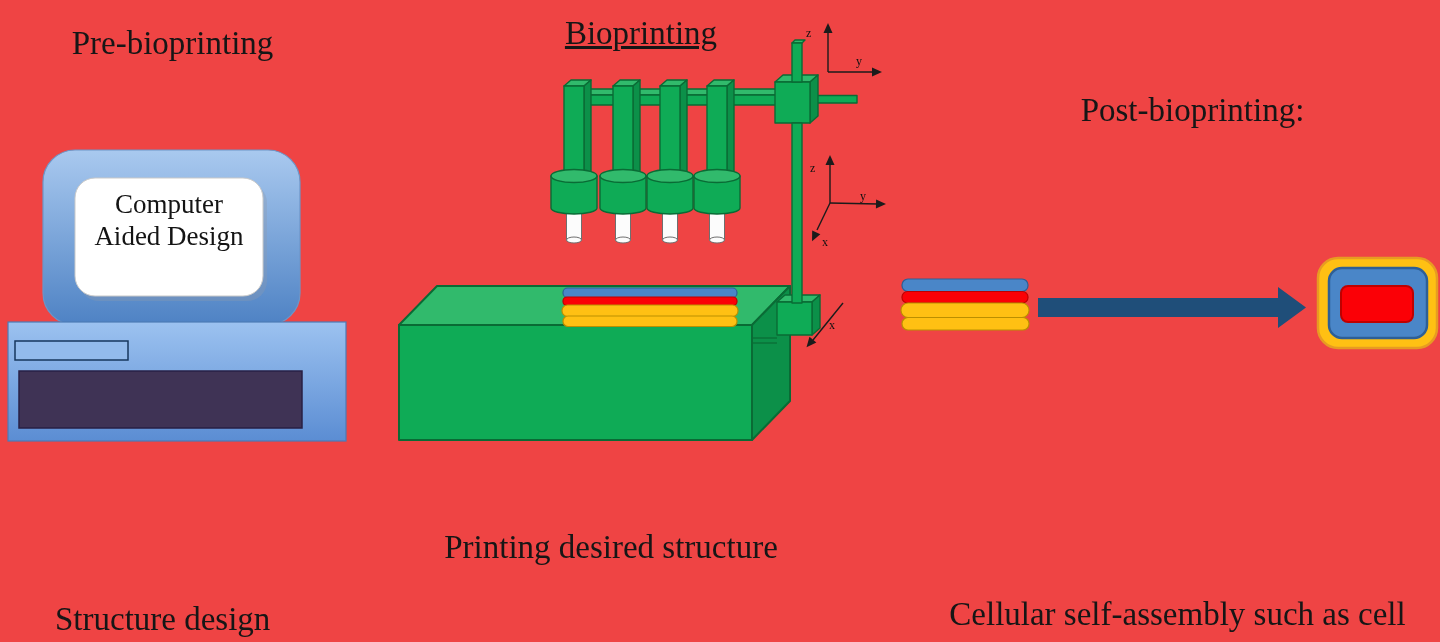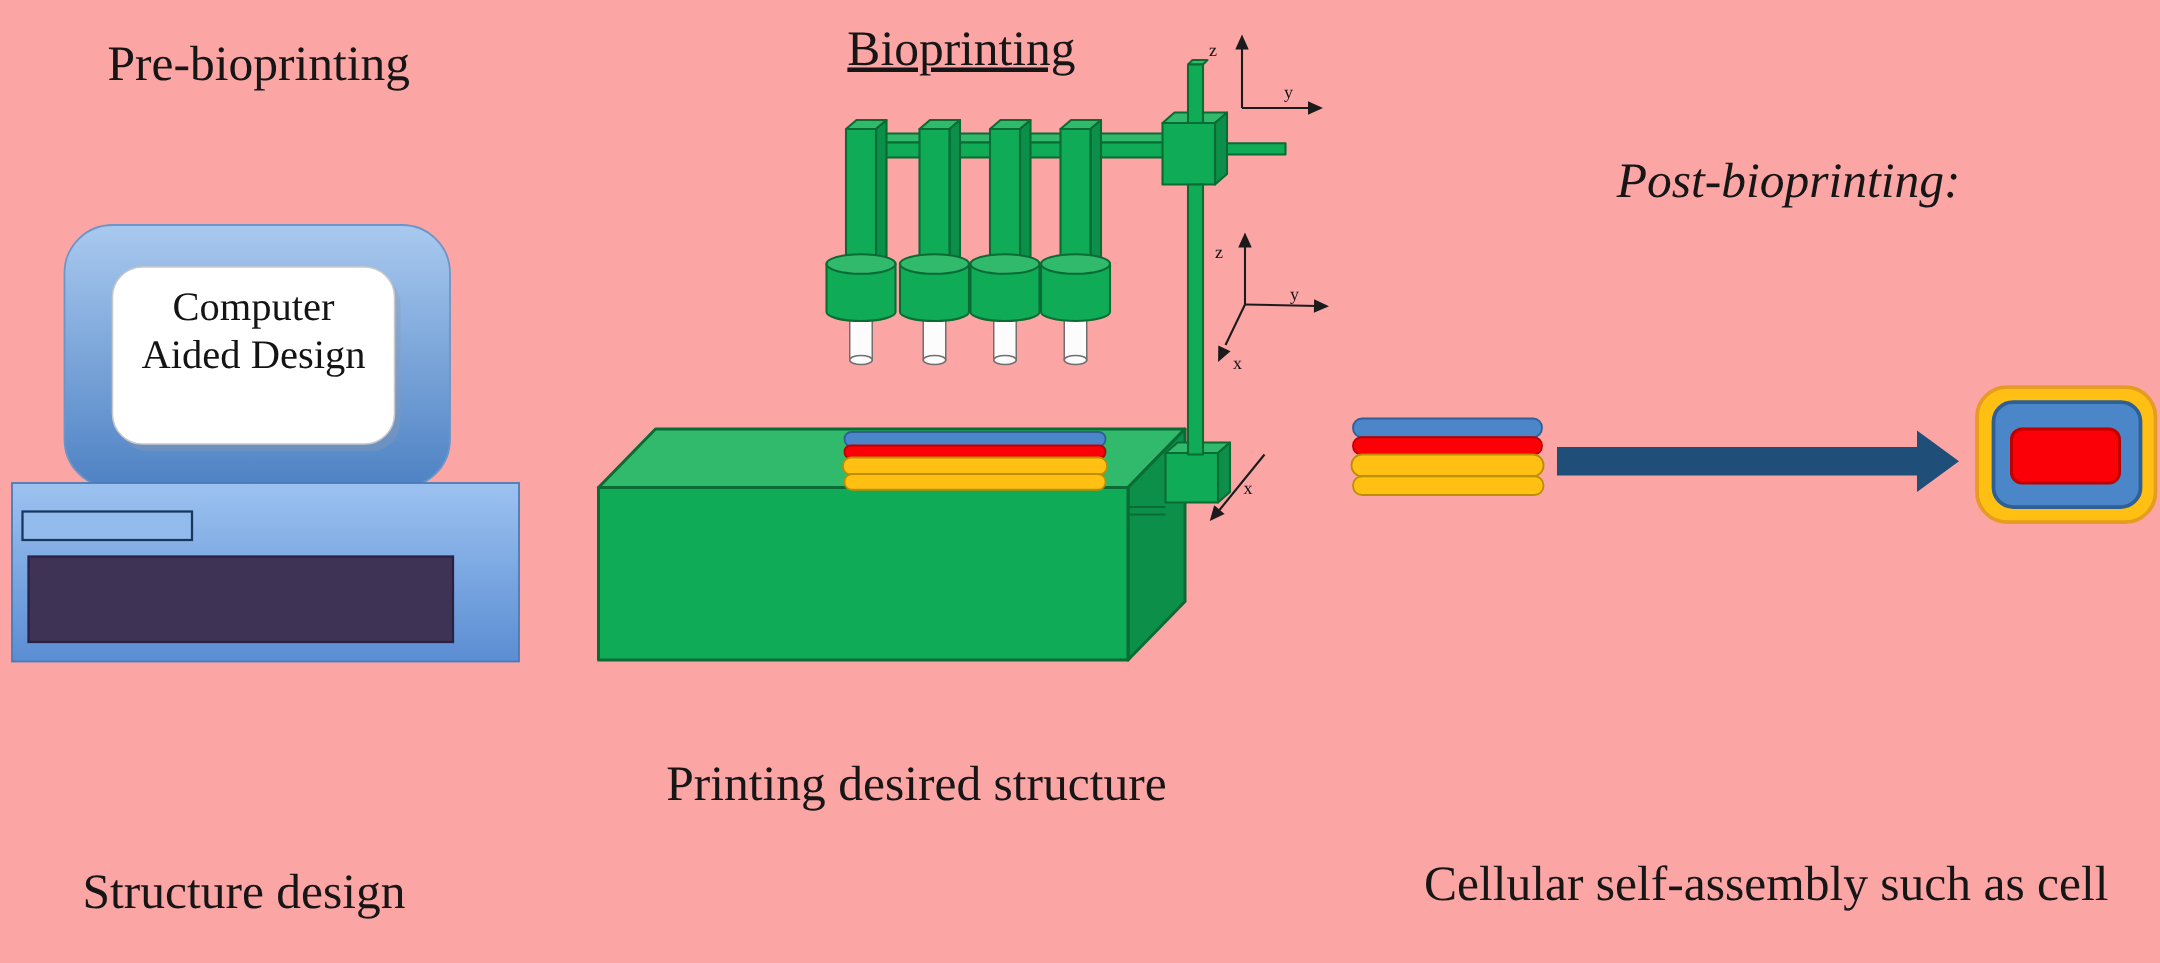--- a/index.html
+++ b/index.html
@@ -1,25 +1,25 @@
 <!DOCTYPE html>
 <html><head>
 <meta charset="utf-8">
 <style>
   html,body{margin:0;padding:0;background:#ffffff;}
   .canvas{
-    position:relative;width:1440px;height:642px;background:#fca5a5;overflow:hidden;
+    position:relative;width:1440px;height:642px;background:#ef4444;overflow:hidden;
     font-family:"Liberation Serif","DejaVu Serif",serif;color:#161616;
   }
   .txt{position:absolute;white-space:pre;}
   .title{font-size:33px;line-height:38px;text-align:center;}
-  .caption{font-size:33px;line-height:40px;}
+  .caption{font-size:33px;line-height:40px;margin-top:24px;}
   .pre-title{left:0px;top:24px;width:345px;}
   .bio-title{left:466px;top:14px;width:350px;text-decoration:underline;}
-  .post-title{left:955px;top:26px;width:475px;font-style:italic;}
+  .post-title{left:955px;top:15px;width:475px;}
   .pre-caption{left:55px;top:495px;text-align:left;}
   .bio-caption{left:436px;top:503px;width:350px;text-align:center;}
   .post-caption{left:920px;top:490px;width:515px;text-align:center;}
   svg{position:absolute;display:block;}
   
   .gfront{fill:#0FAB56;}
   .gtop{fill:#31BA6C;}
   .gside{fill:#0C9049;}
   .oln{stroke:#0A6B35;stroke-width:1.4;stroke-linejoin:round;}
   .oln2{stroke:#0A6B35;stroke-width:2;stroke-linejoin:round;}

